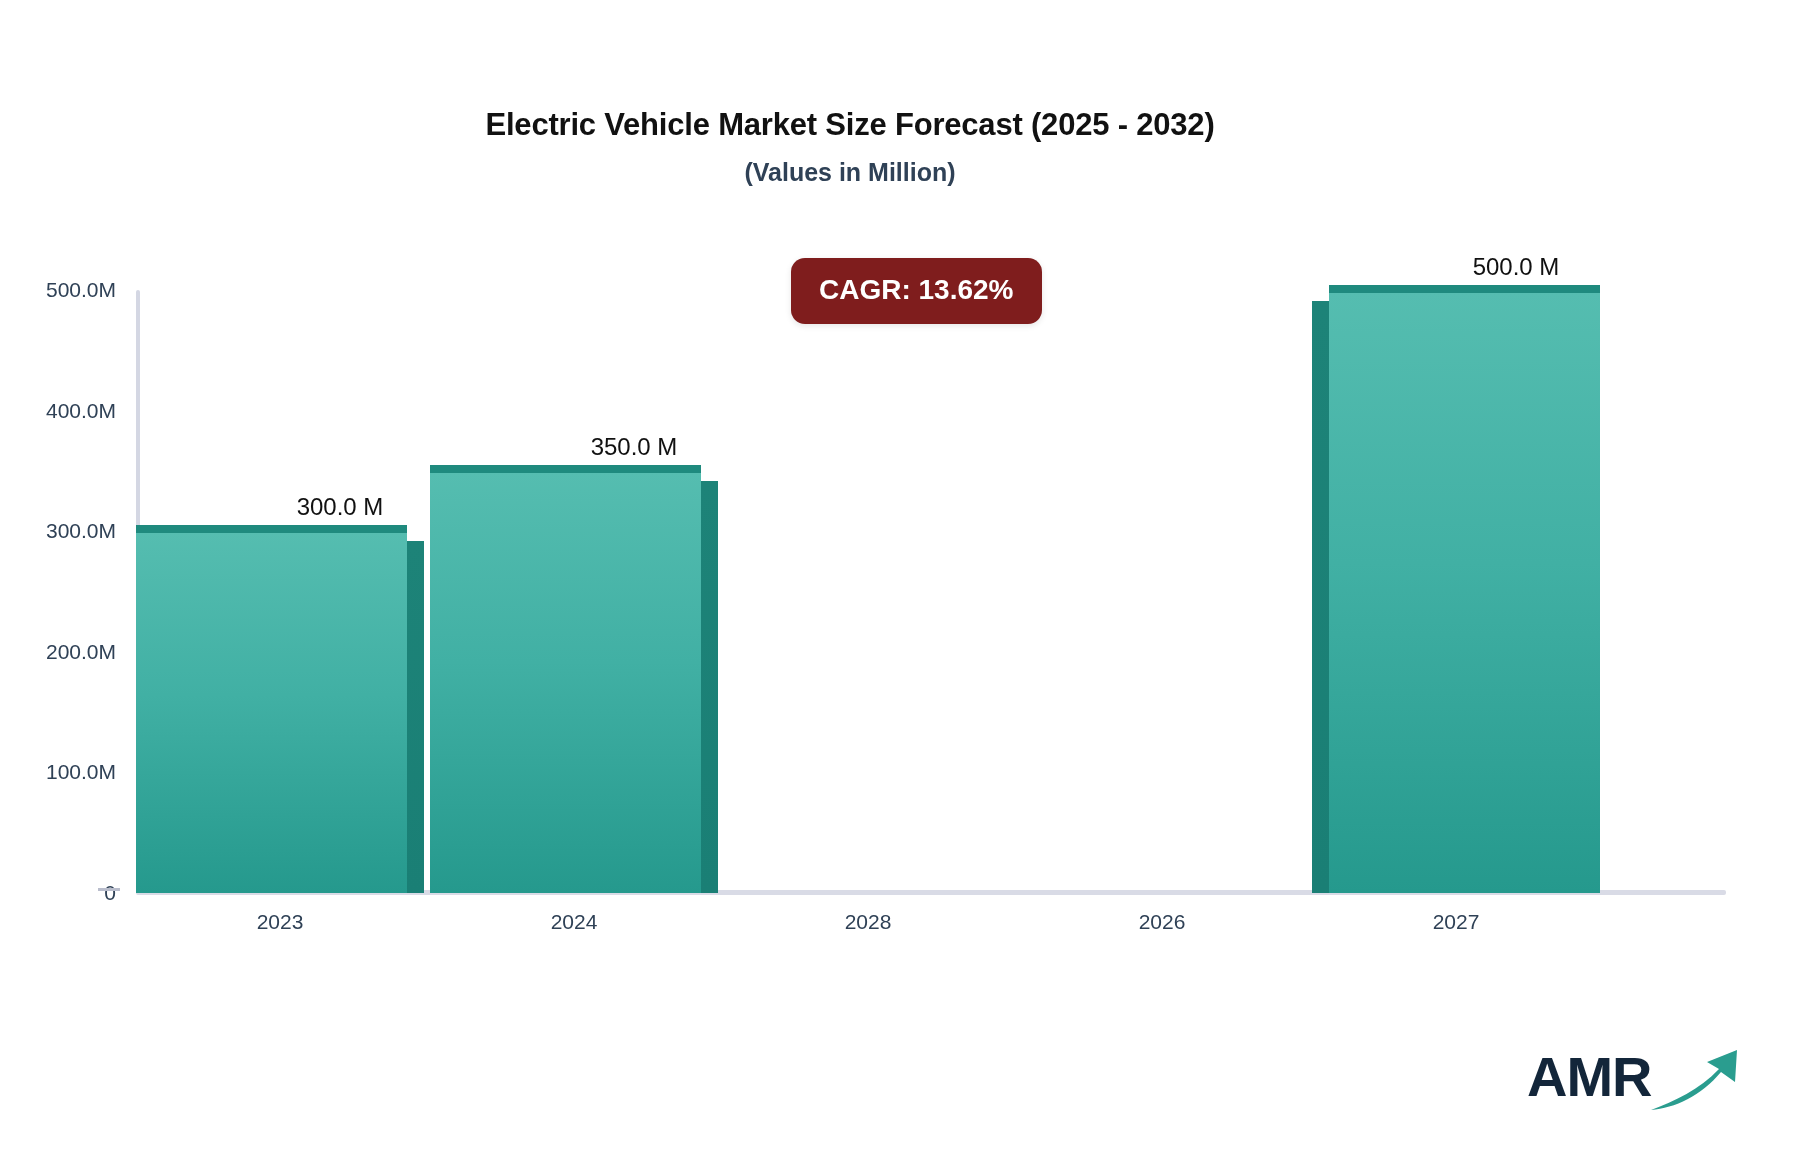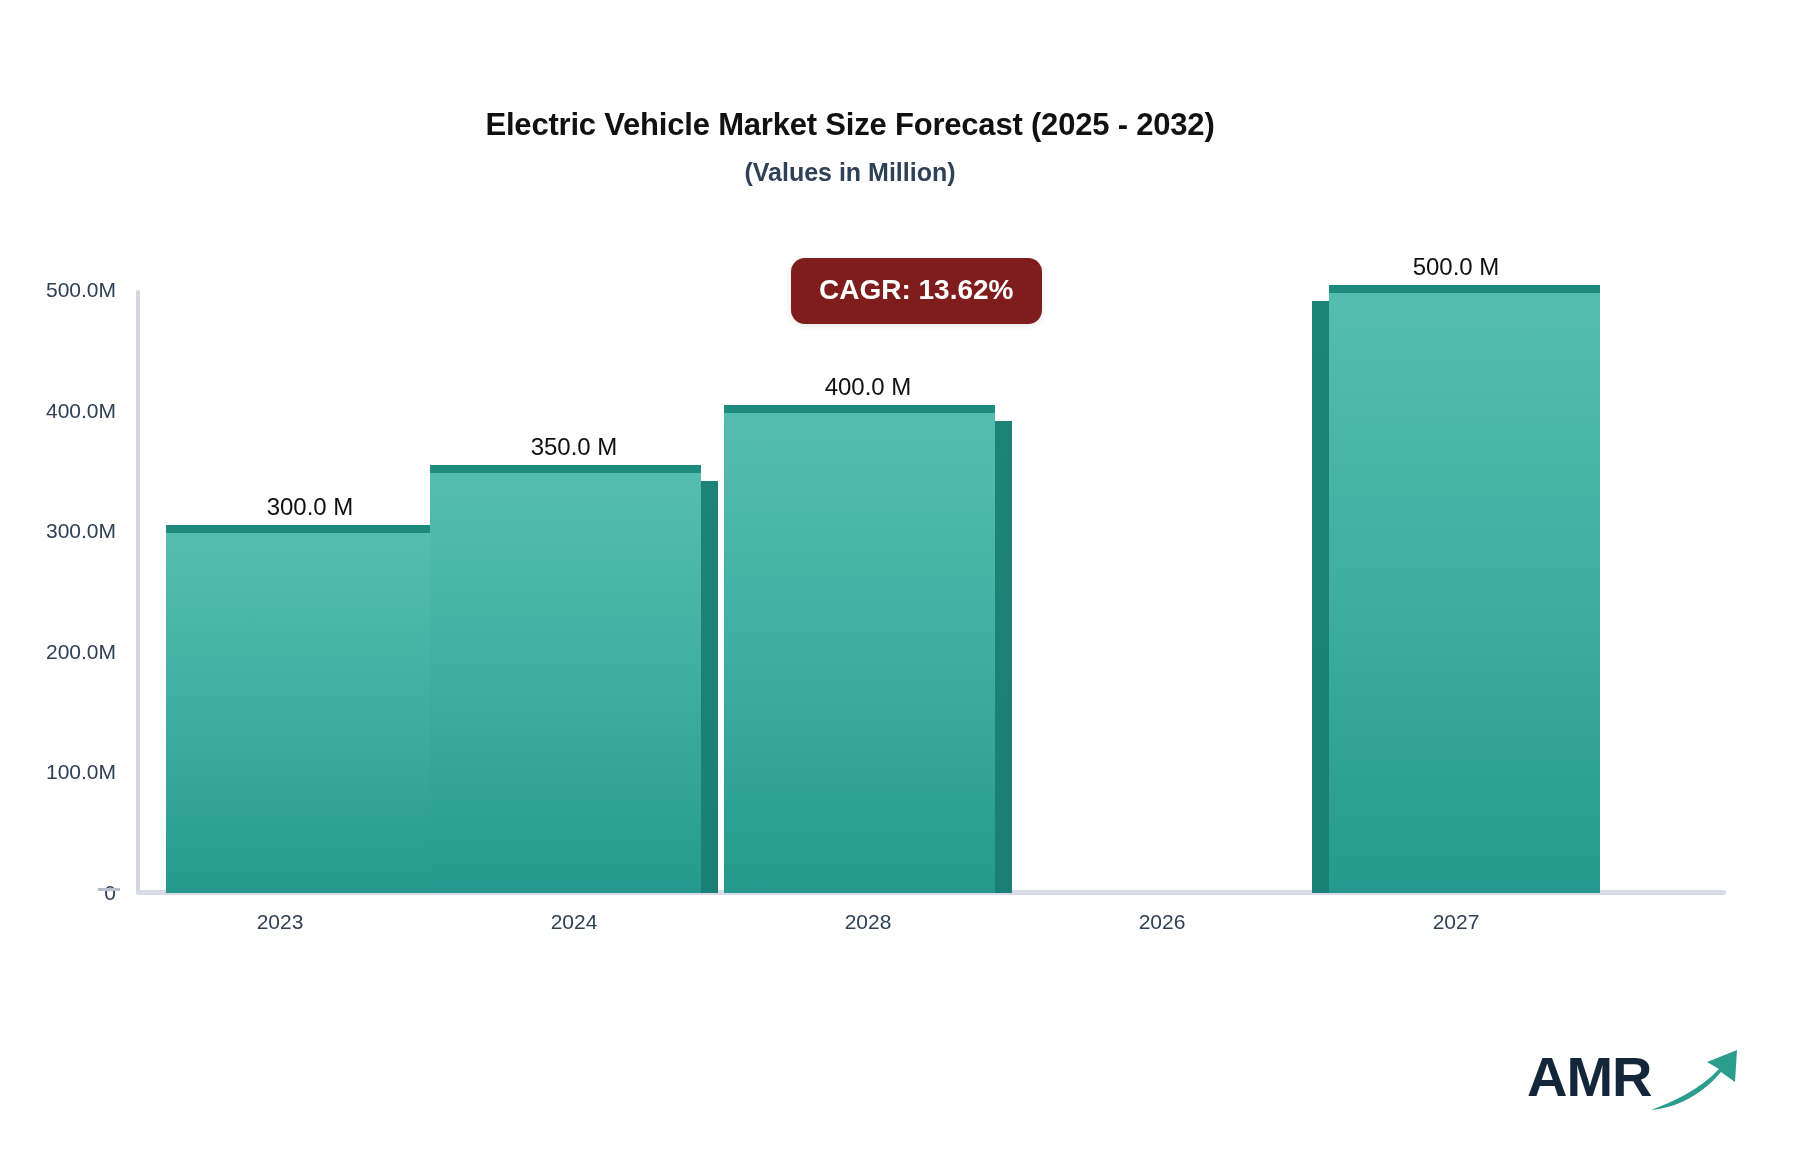--- a/index.html
+++ b/index.html
@@ -115,20 +115,21 @@
     top: 888px;
     width: 22px;
     height: 3px;
     background: #b9bdcc;
   }
 
   
   .bar-group {
     position: absolute;
     bottom: 0;
+    padding-left: 40px;
   }
   .bar-face {
     position: absolute;
     left: 0;
     bottom: 0;
     width: 100%;
     background: linear-gradient(180deg, #55bdb0 0%, #41b0a4 45%, #25998d 100%);
   }
   .bar-side {
     position: absolute;
@@ -200,40 +201,34 @@
     <div class="y-tick" style="top:361.8px;">200.0M</div>
     <div class="y-tick" style="top:482.4px;">100.0M</div>
     <div class="y-tick" style="top:603px;">0</div>
   </div>
   <div id="zero-tick-dash"></div>
 
   <div id="plot-area">
     <div id="y-axis-line"></div>
     <div id="x-axis-line"></div>
 
-    <div class="bar-group" style="left:0px; width:288px; height:600px;margin-left:30px;">
+    <div class="bar-group" style="left:0px; width:288px; height:600px;">
       <div class="bar-value" style="bottom:372px;">300.0 M</div>
       <div class="bar-face" style="height:360px; width:271px;"></div>
       <div class="bar-top-bevel" style="left:0px; bottom:360px; width:271px;"></div>
       <div class="bar-side" style="left:271px; height:352px;"></div>
     </div>
 
     <div class="bar-group" style="left:294px; width:288px; height:600px;">
       <div class="bar-value" style="bottom:432px;">350.0 M</div>
       <div class="bar-face" style="height:420px; width:271px;"></div>
       <div class="bar-top-bevel" style="left:0px; bottom:420px; width:271px;"></div>
       <div class="bar-side" style="left:271px; height:412px;"></div>
     </div>
 
-    <div class="bar-group" style="left:588px; width:288px; height:600px;">
-      <div class="bar-value" style="bottom:492px;">400.0 M</div>
-      <div class="bar-face" style="height:480px; width:271px;"></div>
-      <div class="bar-top-bevel" style="left:0px; bottom:480px; width:271px;"></div>
-      <div class="bar-side" style="left:271px; height:472px;"></div>
-    </div>
 
 
     <div class="bar-group" style="left:1176px; width:288px; height:600px;">
       <div class="bar-value" style="bottom:612px;">500.0 M</div>
       <div class="bar-face" style="height:600px; width:271px; left:17px;"></div>
       <div class="bar-top-bevel" style="left:17px; bottom:600px; width:271px;"></div>
       <div class="bar-side" style="left:0px; height:592px;"></div>
     </div>
 
     <div class="x-tick" style="left:0px; width:288px;">2023</div>

